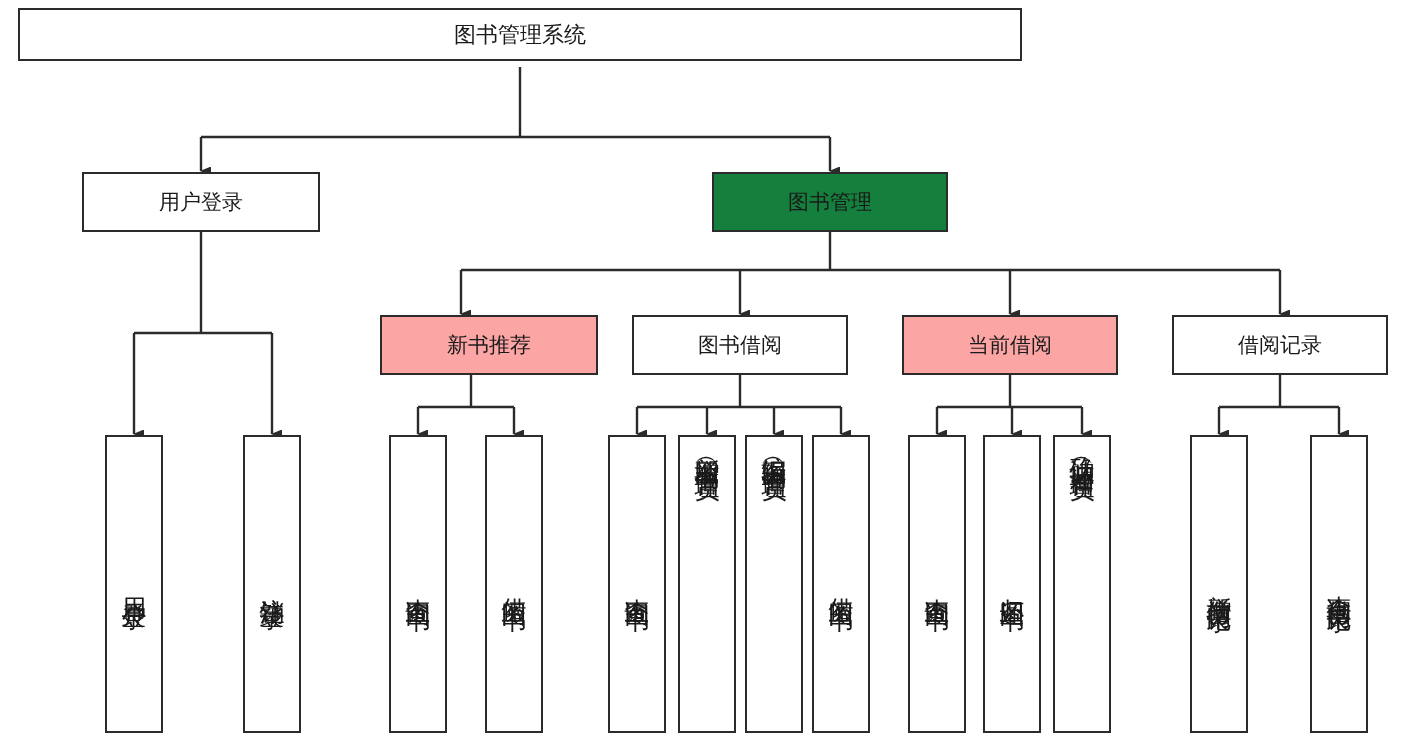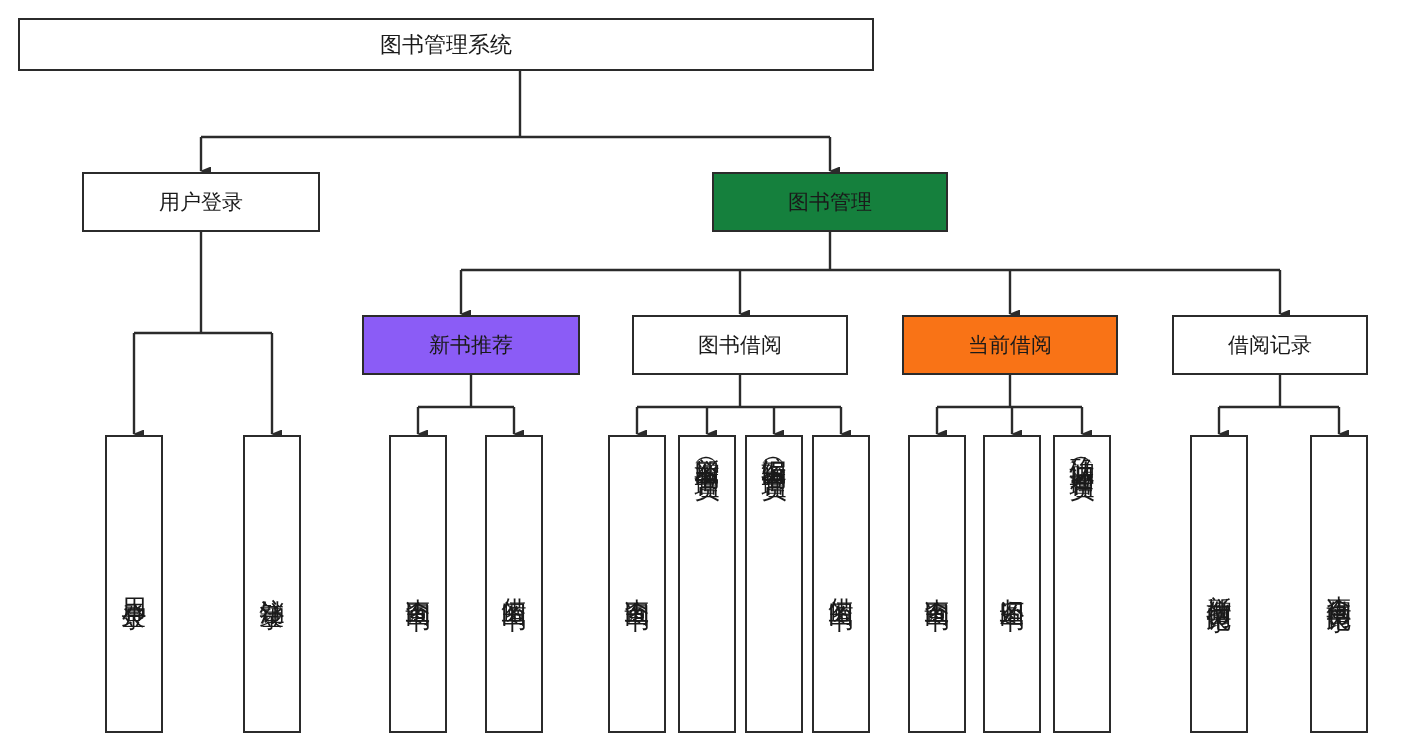--- a/index.html
+++ b/index.html
@@ -117,39 +117,39 @@
         <line x1="1012" y1="407" x2="1012" y2="434" stroke="#2b2b2b" stroke-width="2.4" marker-end="url(#arrowhead)"></line>
         <line x1="1082" y1="407" x2="1082" y2="434" stroke="#2b2b2b" stroke-width="2.4" marker-end="url(#arrowhead)"></line>
         <line x1="1280" y1="375" x2="1280" y2="407" stroke="#2b2b2b" stroke-width="2.4"></line>
         <line x1="1219" y1="407" x2="1339" y2="407" stroke="#2b2b2b" stroke-width="2.4"></line>
         <line x1="1219" y1="407" x2="1219" y2="434" stroke="#2b2b2b" stroke-width="2.4" marker-end="url(#arrowhead)"></line>
         <line x1="1339" y1="407" x2="1339" y2="434" stroke="#2b2b2b" stroke-width="2.4" marker-end="url(#arrowhead)"></line>
       </g>
   </svg>
 
   <div id="node-layer">
-      <div class="node horiz root" style="left: 18px; top: 18px; width: 856px; height: 53px; border-color: rgb(43, 43, 43); background: rgb(255, 255, 255);">
+      <div class="node horiz root" style="left: 18px; top: 8px; width: 1004px; height: 53px; border-color: rgb(43, 43, 43); background: rgb(255, 255, 255);">
         <span class="label" style="color: rgb(26, 26, 26);">图书管理系统</span>
       </div>
       <div class="node horiz" style="left: 82px; top: 172px; width: 238px; height: 60px; border-color: rgb(43, 43, 43); background: rgb(255, 255, 255);">
         <span class="label" style="color: rgb(26, 26, 26);">用户登录</span>
       </div>
       <div class="node horiz" style="left: 712px; top: 172px; width: 236px; height: 60px; border-color: rgb(43, 43, 43); background: #15803d;">
         <span class="label" style="color: rgb(26, 26, 26);">图书管理</span>
       </div>
-      <div class="node horiz" style="left: 362px; top: 315px; width: 218px; height: 60px; border-color: rgb(43, 43, 43); background: #8b5cf6;">
+      <div class="node horiz" style="left: 380px; top: 315px; width: 218px; height: 60px; border-color: rgb(43, 43, 43); background: #fca5a5;">
         <span class="label" style="color: rgb(26, 26, 26);">新书推荐</span>
       </div>
       <div class="node horiz" style="left: 632px; top: 315px; width: 216px; height: 60px; border-color: rgb(43, 43, 43); background: rgb(255, 255, 255);">
         <span class="label" style="color: rgb(26, 26, 26);">图书借阅</span>
       </div>
-      <div class="node horiz" style="left: 902px; top: 315px; width: 216px; height: 60px; border-color: rgb(43, 43, 43); background: #f97316;">
+      <div class="node horiz" style="left: 902px; top: 315px; width: 216px; height: 60px; border-color: rgb(43, 43, 43); background: #fca5a5;">
         <span class="label" style="color: rgb(26, 26, 26);">当前借阅</span>
       </div>
-      <div class="node horiz" style="left: 1172px; top: 315px; width: 196px; height: 60px; border-color: rgb(43, 43, 43); background: rgb(255, 255, 255); justify-content: center;">
+      <div class="node horiz" style="left: 1172px; top: 315px; width: 216px; height: 60px; border-color: rgb(43, 43, 43); background: rgb(255, 255, 255); justify-content: center;">
         <span class="label" style="color: rgb(26, 26, 26);">借阅记录</span>
       </div>
       <div class="node vert centered" style="left: 105px; top: 435px; width: 58px; height: 298px; border-color: rgb(43, 43, 43); background: rgb(255, 255, 255);">
         <span class="label" style="color: rgb(26, 26, 26);">用户登录</span>
       </div>
       <div class="node vert centered" style="left: 243px; top: 435px; width: 58px; height: 298px; border-color: rgb(43, 43, 43); background: rgb(255, 255, 255);">
         <span class="label" style="color: rgb(26, 26, 26);">注销登录</span>
       </div>
       <div class="node vert centered" style="left: 389px; top: 435px; width: 58px; height: 298px; border-color: rgb(43, 43, 43); background: rgb(255, 255, 255);">
         <span class="label" style="color: rgb(26, 26, 26);">查询图书</span>

